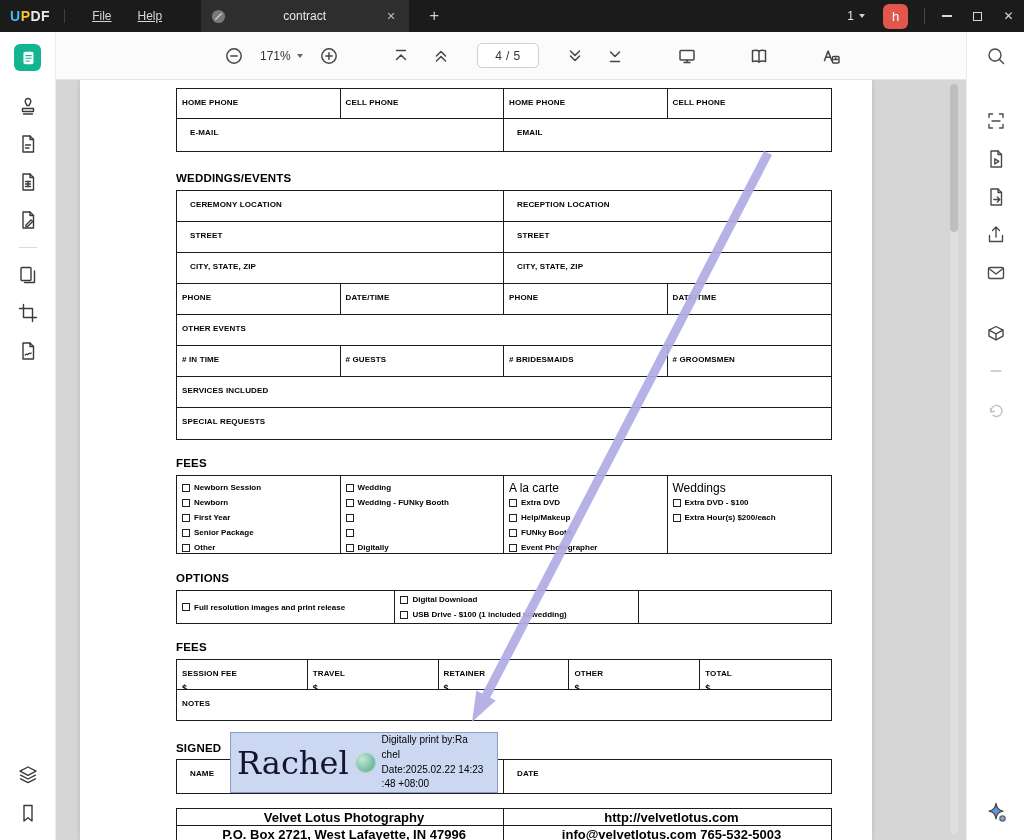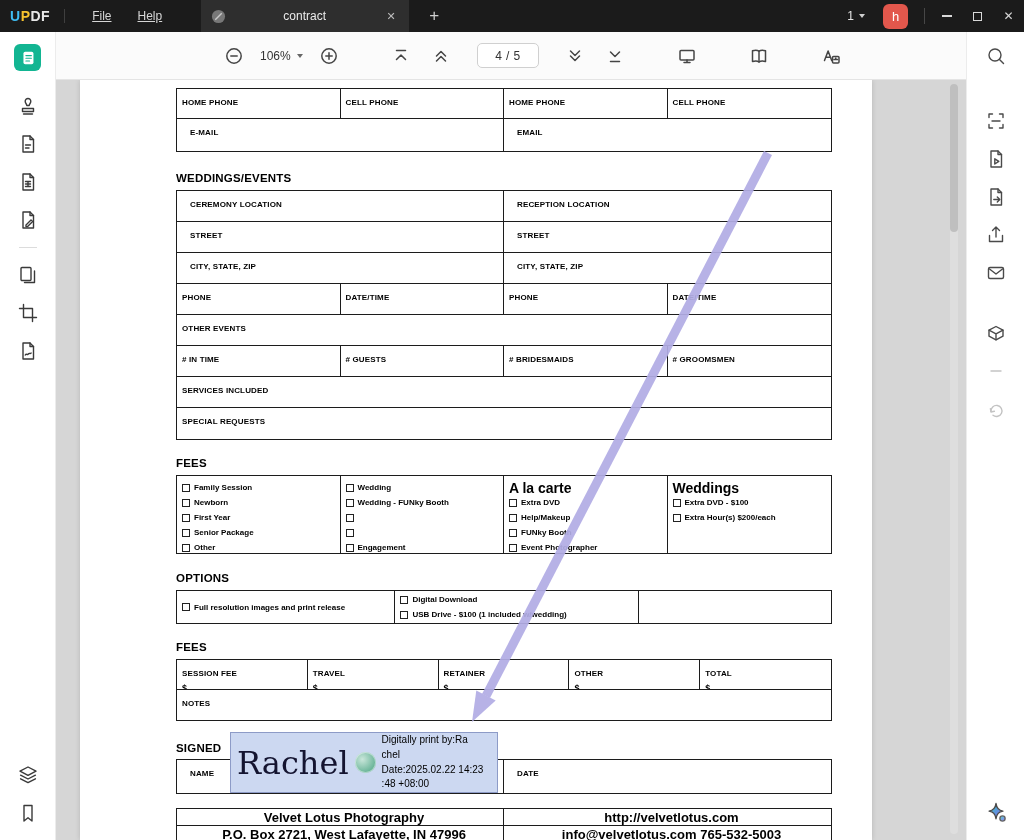--- a/index.html
+++ b/index.html
@@ -68,21 +68,21 @@
   .h30{height:30px;} .h31{height:31px;} .h32{height:32px;} .h33{height:33px;} .h77{height:77px;} .h17{height:17px;}
 
   .shead { font-size:11.5px; font-weight:bold; letter-spacing:.2px; }
   .m-wed { margin:20px 0 6px; } .m-fees1 { margin:17px 0 6px; } .m-opt { margin:18px 0 6px; }
   .m-fees2 { margin:17px 0 6px; } .m-sign { margin:21px 0 5px; } .m-foot { margin-top:14px; }
 
   .cbcell { padding-top:4px; }
   .cbrow { display:flex; align-items:center; gap:4px; height:15px; }
   .cb { width:8px; height:8px; border:1px solid #222; flex:none; background:#fff; }
   .cbl { font-size:8px; font-weight:bold; white-space:nowrap; }
-  .coltitle { font-size:14px; font-weight:bold; height:15px; display:flex; align-items:center; }
+  .coltitle { font-size:12px; font-weight:normal; height:15px; display:flex; align-items:center; }
   .optcell1 { display:flex; align-items:center; }
   .dols { font-size:9px; font-weight:bold; margin-top:3px; }
   .fc { display:flex; align-items:center; justify-content:center; font-size:13px; font-weight:bold; text-align:right; }
 
   
   .arrow { position:absolute; left:0; top:0; width:864px; height:760px; pointer-events:none; opacity:.93; }
 
   
   .sig { position:absolute; left:150px; top:652px; width:268px; height:61px; background:#ccd8f1; border:1px solid #8d9bc7; display:flex; align-items:center; padding:0 6px; gap:6px; }
   .sig-name { font-family:"DejaVu Serif",serif; font-size:32px; color:#141430; white-space:nowrap; line-height:1; }
@@ -218,21 +218,21 @@
 
       <div class="toolbar">
         <div class="tb-center">
           <button class="tbtn">
             <svg viewBox="0 0 20 20">
                 <circle cx="10" cy="10" r="7.2"></circle>
                 <path d="M6.8 10h6.4"></path>
               </svg>
           </button>
           <button class="tbtn zoomlvl">
-            <span>106%</span>
+            <span>171%</span>
             <span class="caret-dn" style="border-top-color:#666;"></span>
           </button>
           <button class="tbtn">
             <svg viewBox="0 0 20 20">
                 <circle cx="10" cy="10" r="7.2"></circle>
                 <path d="M6.8 10h6.4 M10 6.8v6.4"></path>
               </svg>
           </button>
           <button class="tbtn sp1">
             <svg viewBox="0 0 20 20">
@@ -338,21 +338,21 @@
                 <div class="tcell w100"><span class="lbl">SPECIAL REQUESTS</span></div>
               </div>
             </div>
 
             <div class="shead m-fees1">FEES</div>
             <div class="tbl">
               <div class="trow h77">
                 <div class="tcell w25 cbcell">
                   <div class="cbrow">
                       <span class="cb"></span>
-                      <span class="cbl">Family Session</span>
+                      <span class="cbl">Newborn Session</span>
                     </div>
                   <div class="cbrow">
                       <span class="cb"></span>
                       <span class="cbl">Newborn</span>
                     </div>
                   <div class="cbrow">
                       <span class="cb"></span>
                       <span class="cbl">First Year</span>
                     </div>
                   <div class="cbrow">
@@ -376,21 +376,21 @@
                   <div class="cbrow">
                       <span class="cb"></span>
                       <span class="cbl"></span>
                     </div>
                   <div class="cbrow">
                       <span class="cb"></span>
                       <span class="cbl"></span>
                     </div>
                   <div class="cbrow">
                       <span class="cb"></span>
-                      <span class="cbl">Engagement</span>
+                      <span class="cbl">Digitally</span>
                     </div>
                 </div>
                 <div class="tcell w25 cbcell">
                   <div class="coltitle">A la carte</div>
                   <div class="cbrow">
                       <span class="cb"></span>
                       <span class="cbl">Extra DVD</span>
                     </div>
                   <div class="cbrow">
                       <span class="cb"></span>

